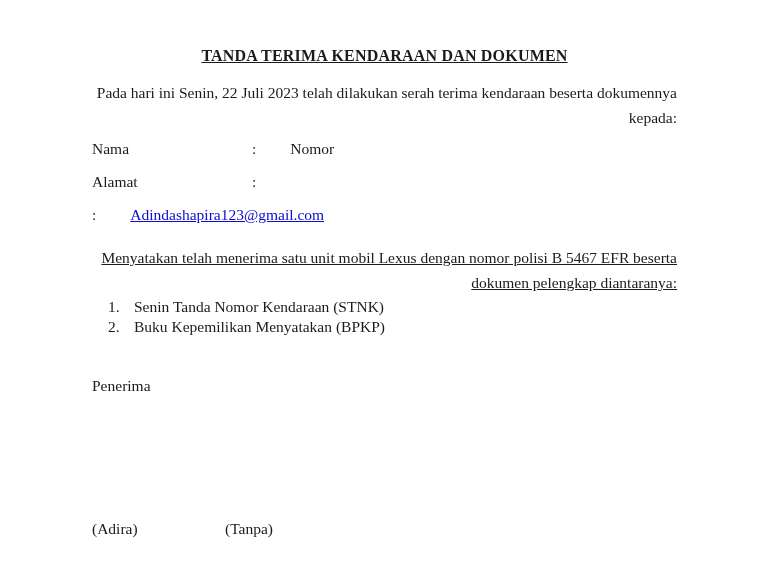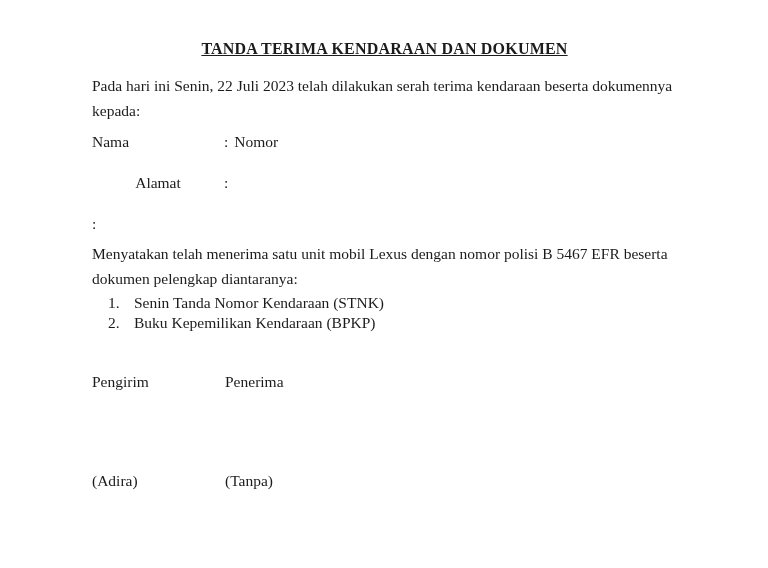--- a/index.html
+++ b/index.html
@@ -15,43 +15,44 @@
     overflow: hidden;
     font-family: "Liberation Serif", "DejaVu Serif", serif;
     color: #1b1b1b;
     font-size: 15.5px;
     box-sizing: border-box;
   }
   .content {
     padding: 0 91px 0 92px;
   }
   .doc-title {
-    margin: 6px;
+    margin: 13px;
     padding-top: 33px;
     text-align: center;
     font-size: 16px;
     font-weight: bold;
     text-decoration: underline;
     line-height: 20px;
     letter-spacing: 0.2px;
   }
   .para {
     margin: 0;
     line-height: 25px;
-    text-align: left;
+    text-align: right;
   }
   .para-intro   { margin-top: 14px; }
-  .para-state   { margin-top: 5px;  }
+  .para-state   { margin-top: 18px; text-decoration: underline;  }
   .para-closing { margin-top: 11px; }
   .fields { margin-top: 6px; }
   .field-row {
     display: flex;
     line-height: 25px;
+    gap: 28px;
   }
-  .field-row + .field-row { margin-top: 16px; text-align: center; }
+  .field-row + .field-row { margin-top: 8px; }
   .field-label {
     flex: 0 0 auto;
     width: 132px;
   }
   .field-sep { margin-right: 6px; }
   .email-link {
     color: #0b0bd1;
     text-decoration: underline;
     cursor: pointer;
   }
@@ -65,21 +66,21 @@
   .doc-list-num {
     flex: 0 0 auto;
     width: 26px;
     margin-left: 16px;
   }
   .sig-row {
     display: flex;
     line-height: 25px;
   }
   .sig-roles { margin-top: 36px; }
-  .sig-names { margin-top: 74px; }
+  .sig-names { margin-top: 118px; }
   .sig-col-left {
     flex: 0 0 auto;
     width: 133px;
   }
 </style>
 </head>
 <body>
 
 <div class="page">
   <div class="content">
@@ -96,40 +97,40 @@
         <span class="field-value">Nomor</span>
       </div>
 
       <div class="field-row">
         <span class="field-label">Alamat</span>
         <span class="field-sep">:</span>
       </div>
 
       <div class="field-row">
         <span class="field-sep">:</span>
+        <a class="email-link">Adindashapira123@gmail.com</a>
       </div>
 
     </div>
 
     <p class="para para-state">Menyatakan telah menerima satu unit mobil Lexus dengan nomor polisi B 5467 EFR beserta dokumen pelengkap diantaranya:</p>
 
     <div class="doc-list">
       <div class="doc-list-item">
         <span class="doc-list-num">1.</span>
         <span class="doc-list-text">Senin Tanda Nomor Kendaraan (STNK)</span>
       </div>
       <div class="doc-list-item">
         <span class="doc-list-num">2.</span>
-        <span class="doc-list-text">Buku Kepemilikan Kendaraan (BPKP)</span>
+        <span class="doc-list-text">Buku Kepemilikan Menyatakan (BPKP)</span>
       </div>
     </div>
 
 
     <div class="sig-row sig-roles">
-      <span class="sig-col-left">Pengirim</span>
       <span>Penerima</span>
     </div>
 
     <div class="sig-row sig-names">
       <span class="sig-col-left">(Adira)</span>
       <span>(Tanpa)</span>
     </div>
 
   </div>
 </div>

